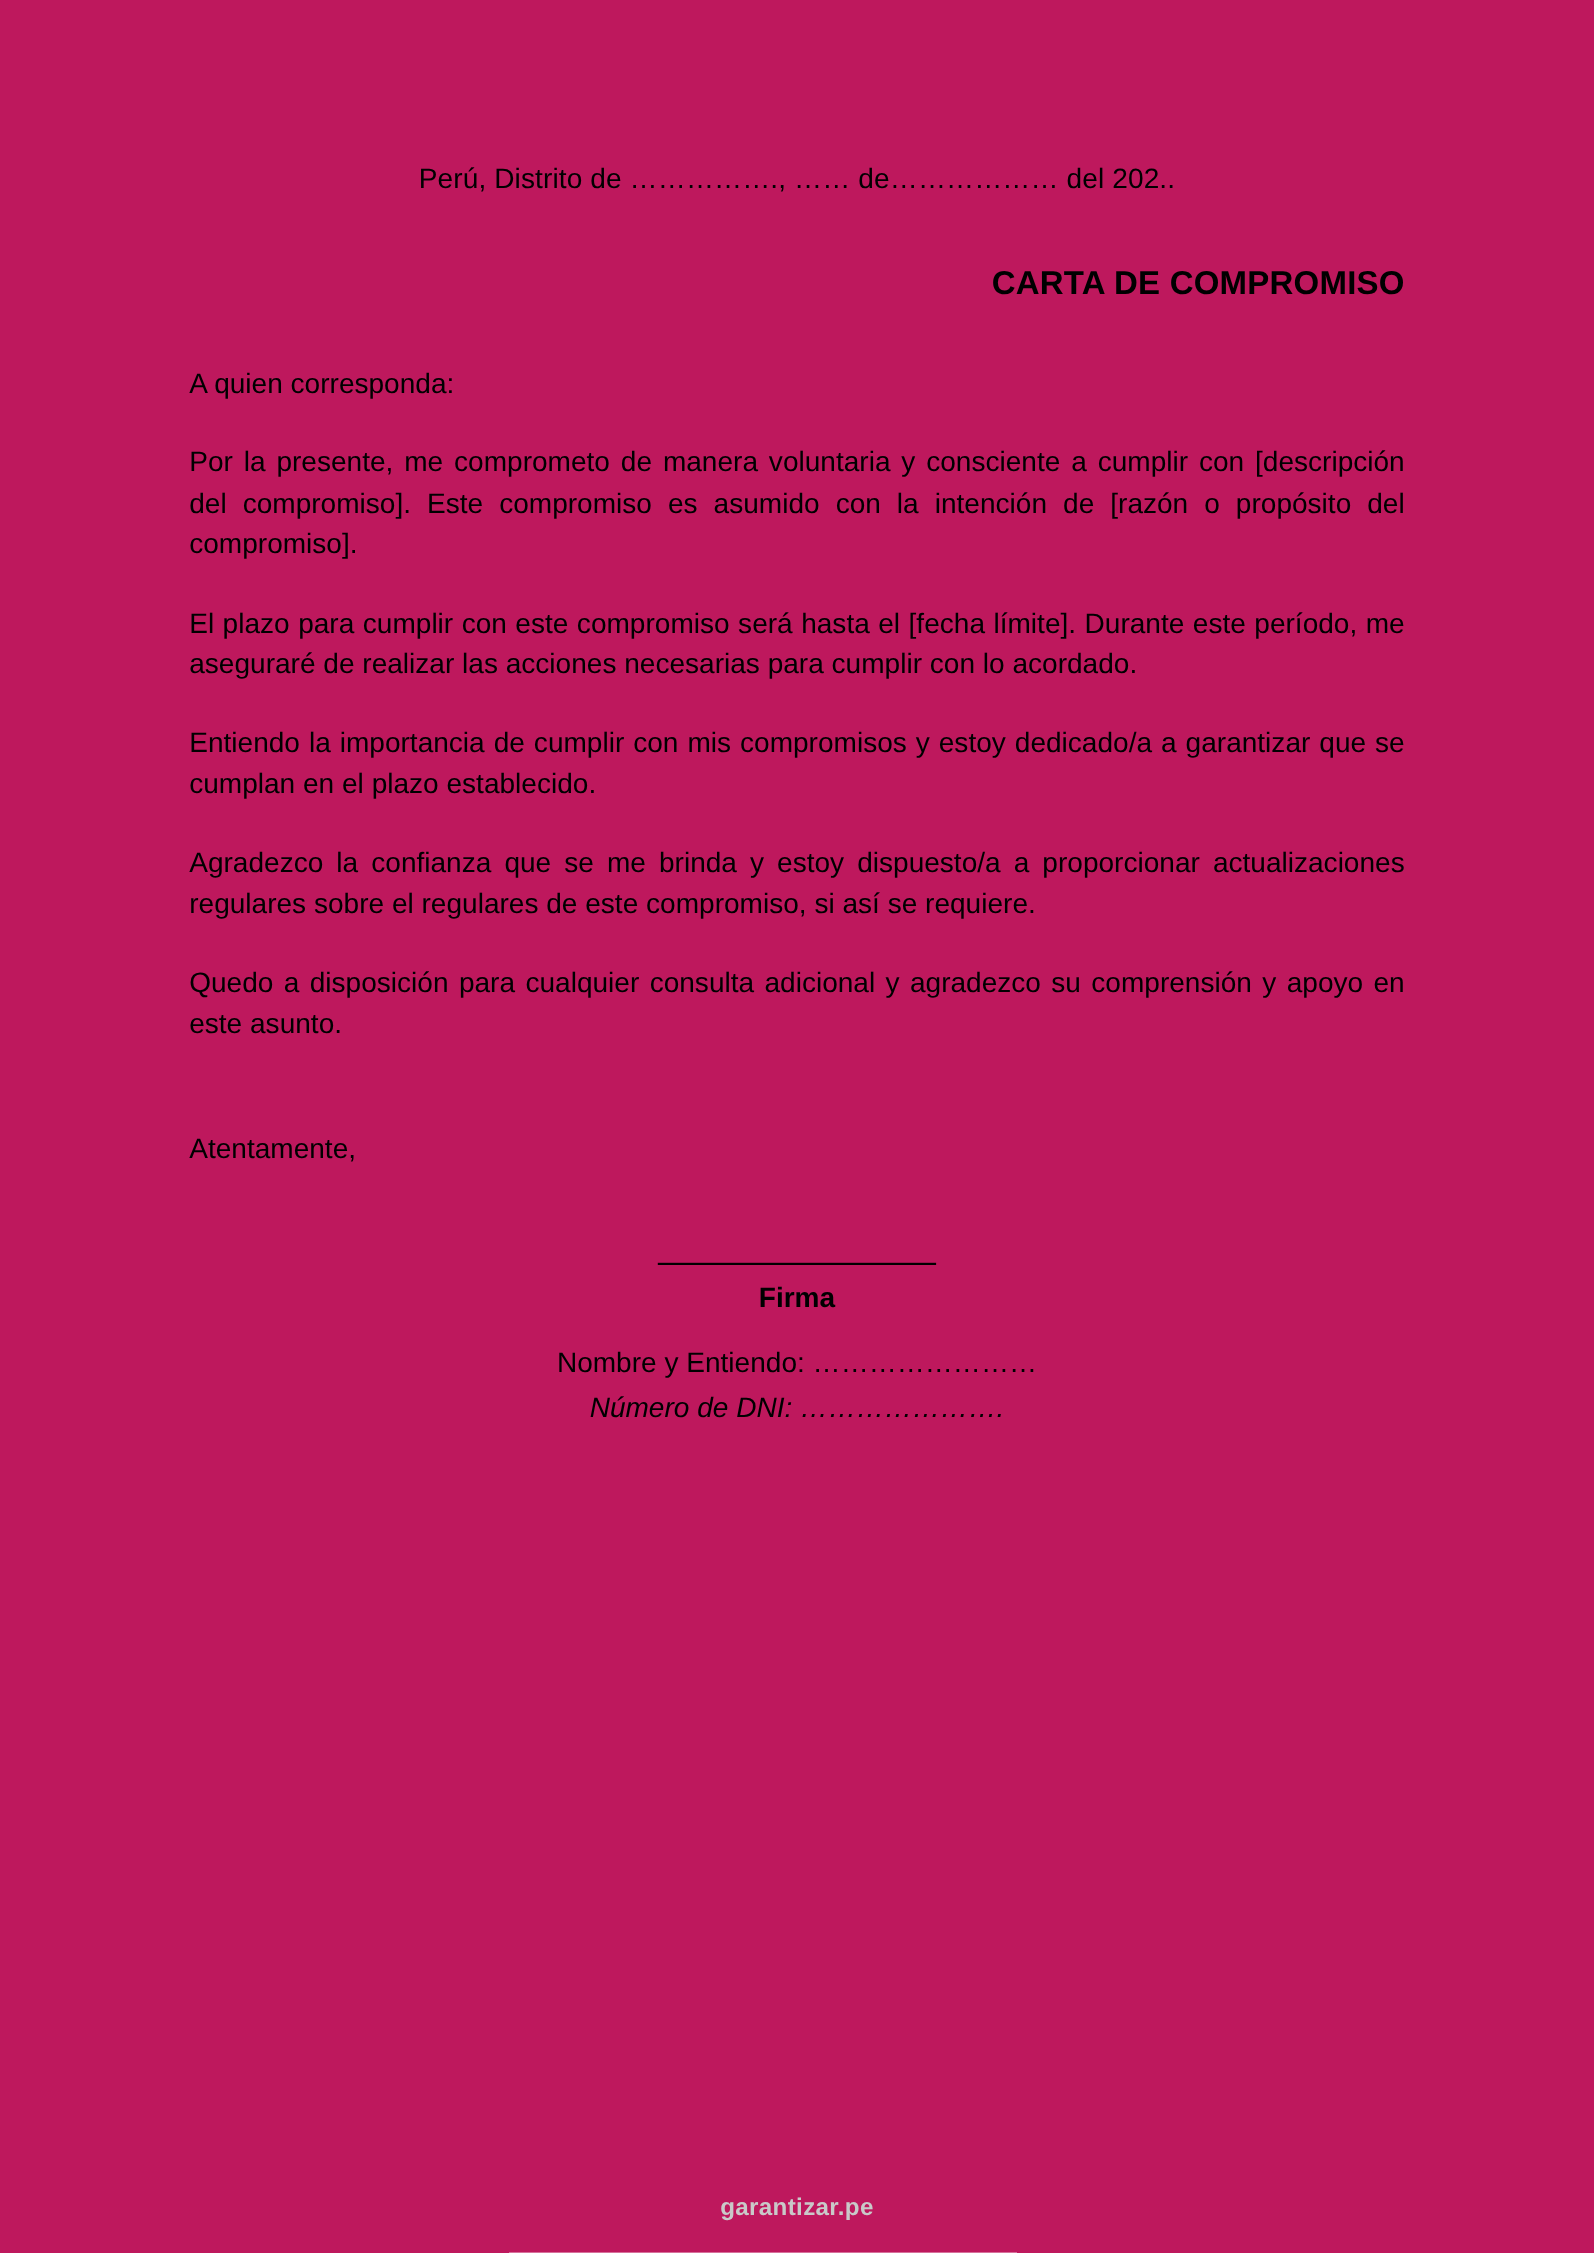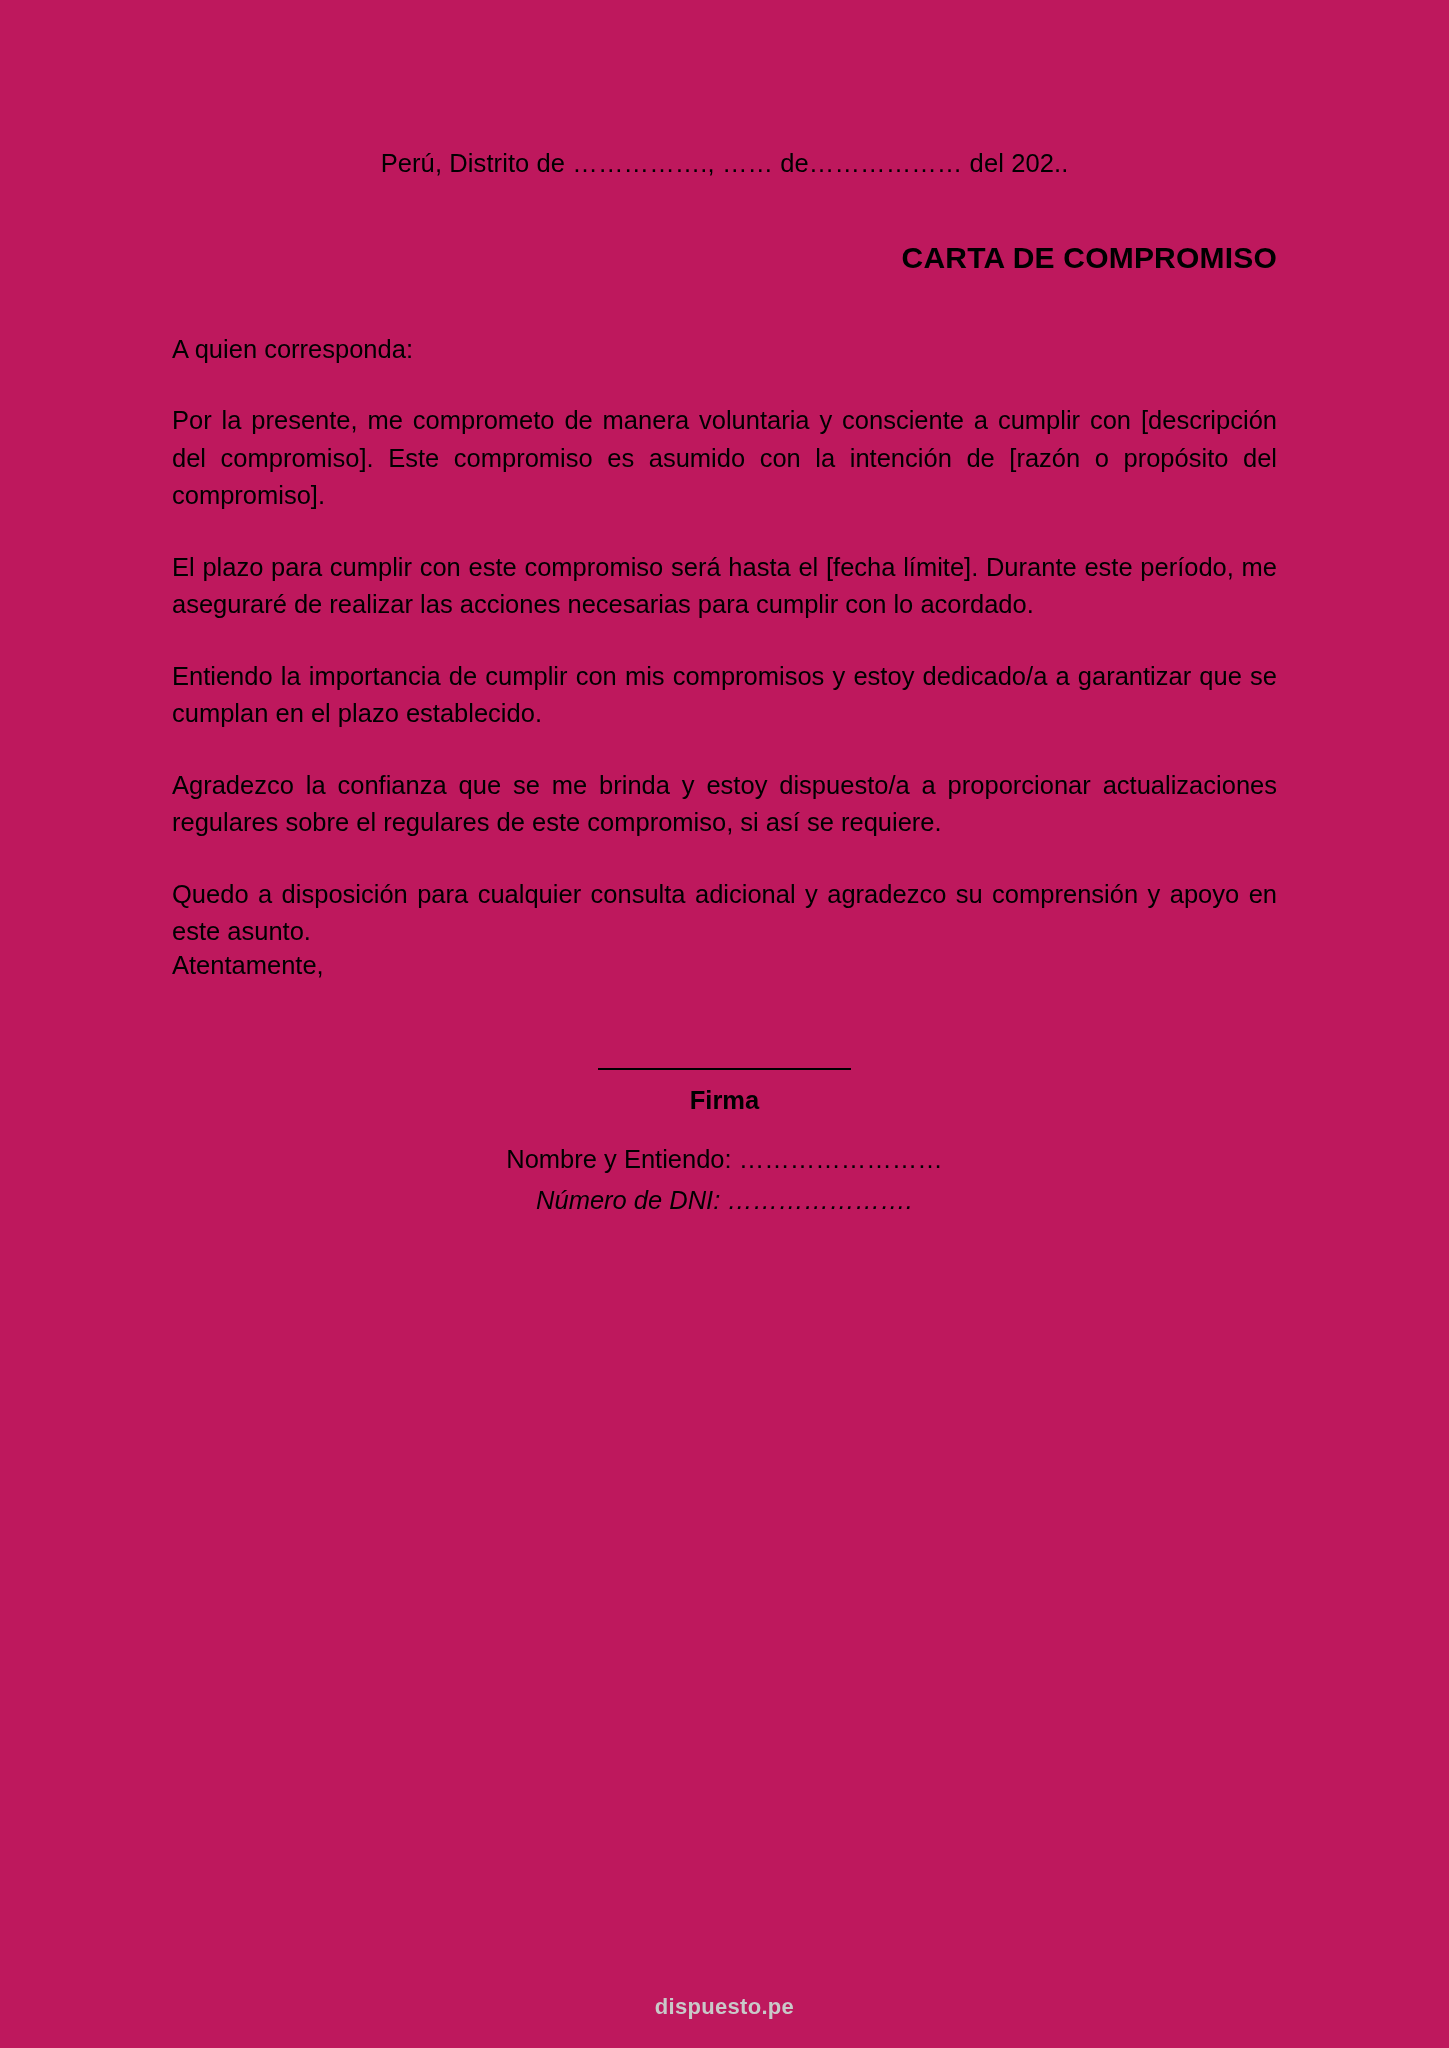--- a/index.html
+++ b/index.html
@@ -61,20 +61,21 @@
     margin: 0 0 34px 0;
     text-align: justify;
     text-justify: inter-word;
   }
   p.para:last-child {
     margin-bottom: 0;
   }
 
   
   .closing {
+    margin-top: 80px;
     font-size: 25.5px;
     text-align: left;
   }
 
   
   .signature-block {
     margin-top: 88px;
     text-align: center;
   }
   .sig-rule {
@@ -142,14 +143,14 @@
 
     <div class="signature-block">
       <div class="sig-rule"></div>
       <div class="sig-label">Firma</div>
       <div class="sig-field">Nombre y Entiendo: ……………………</div>
       <div class="sig-field second">Número de DNI: ………………….</div>
     </div>
 
   </div>
 
-  <div class="watermark">dispuesto.pe</div>
+  <div class="watermark">garantizar.pe</div>
 </div>
 
 </body></html>

